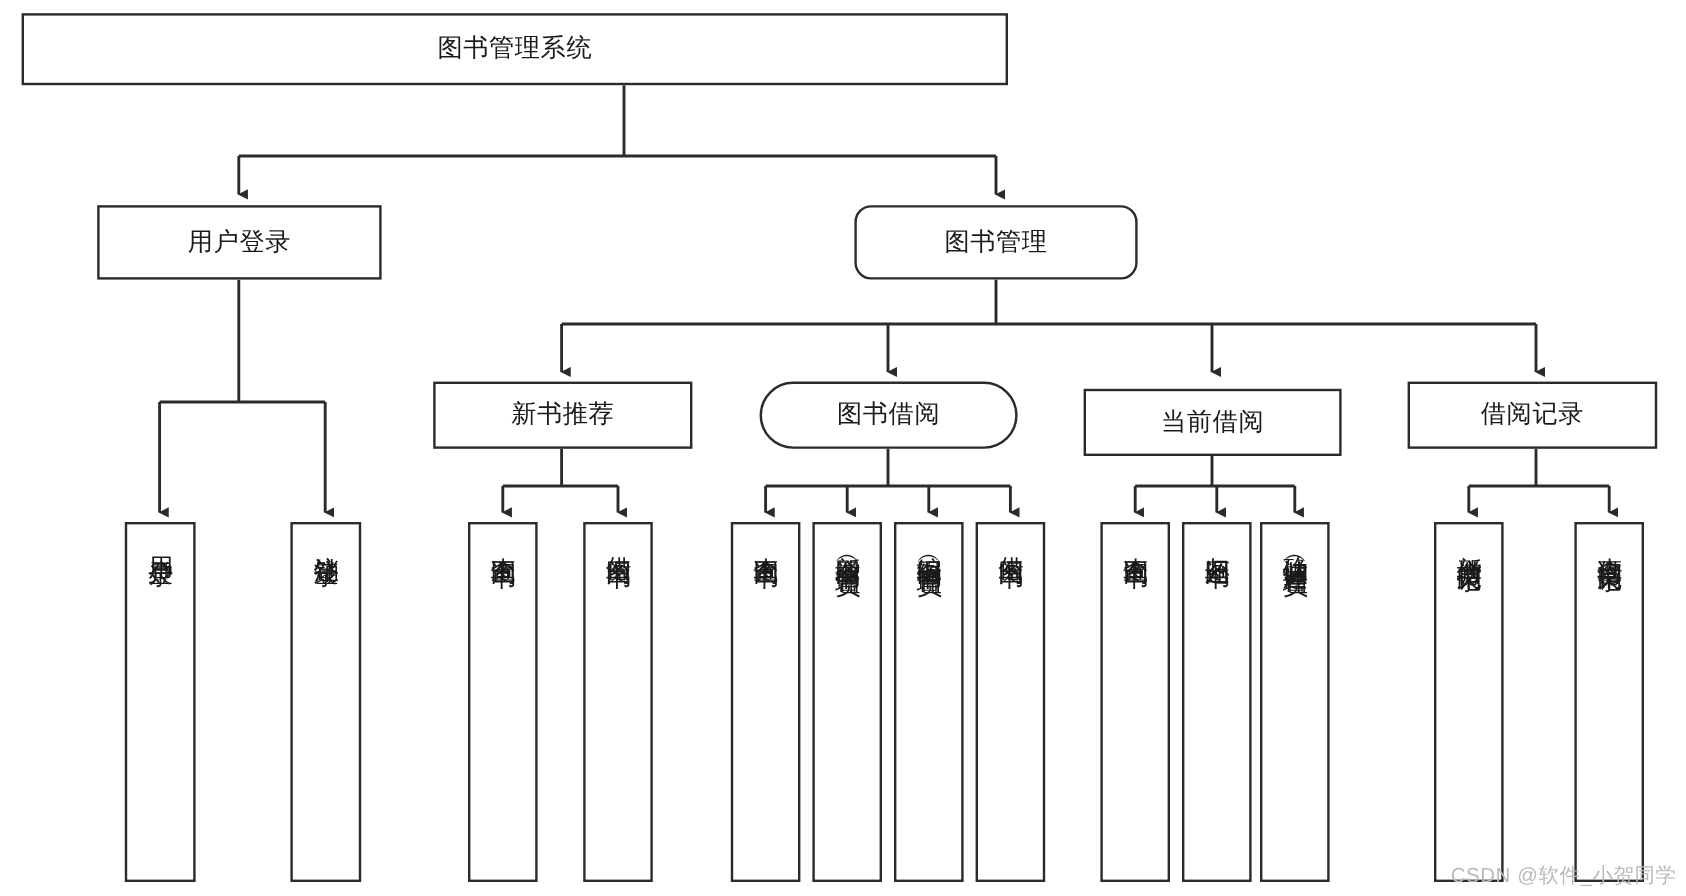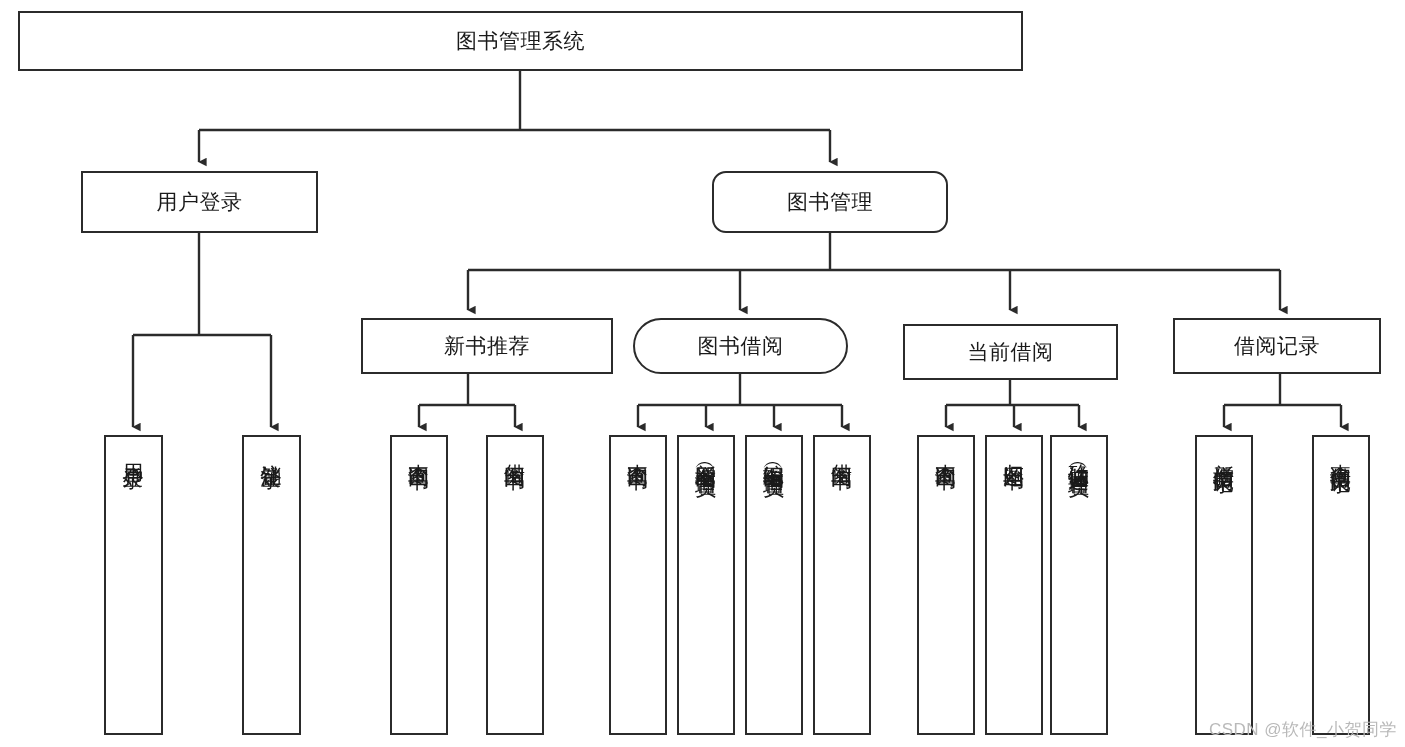--- a/index.html
+++ b/index.html
@@ -117,32 +117,32 @@
       <path d="M 1014,405 L 1014,427" marker-end="url(#arrowhead)"></path>
       <path d="M 1079,405 L 1079,427" marker-end="url(#arrowhead)"></path>
 
       <path d="M 1280,374 L 1280,405"></path>
       <path d="M 1224,405 L 1341,405"></path>
       <path d="M 1224,405 L 1224,427" marker-end="url(#arrowhead)"></path>
       <path d="M 1341,405 L 1341,427" marker-end="url(#arrowhead)"></path>
     </g>
   </svg>
 
-  <div class="node h" style="left:18px; top:11px; width:1005px; height:60px;">
+  <div class="node h" style="left:18px; top:11px; width:822px; height:60px;">
     <span class="node-label">图书管理系统</span>
   </div>
 
   <div class="node h" style="left:81px; top:171px; width:237px; height:62px;">
     <span class="node-label">用户登录</span>
   </div>
   <div class="node h" style="left:712px; top:171px; width:236px; height:62px;border-radius:14px;">
     <span class="node-label">图书管理</span>
   </div>
 
-  <div class="node h" style="left:361px; top:318px; width:252px; height:56px;">
+  <div class="node h" style="left:361px; top:318px; width:216px; height:56px;">
     <span class="node-label">新书推荐</span>
   </div>
   <div class="node h" style="left:633px; top:318px; width:215px; height:56px;border-radius:28px;">
     <span class="node-label">图书借阅</span>
   </div>
   <div class="node h" style="left:903px; top:324px; width:215px; height:56px;">
     <span class="node-label">当前借阅</span>
   </div>
   <div class="node h" style="left:1173px; top:318px; width:208px; height:56px;">
     <span class="node-label">借阅记录</span>

